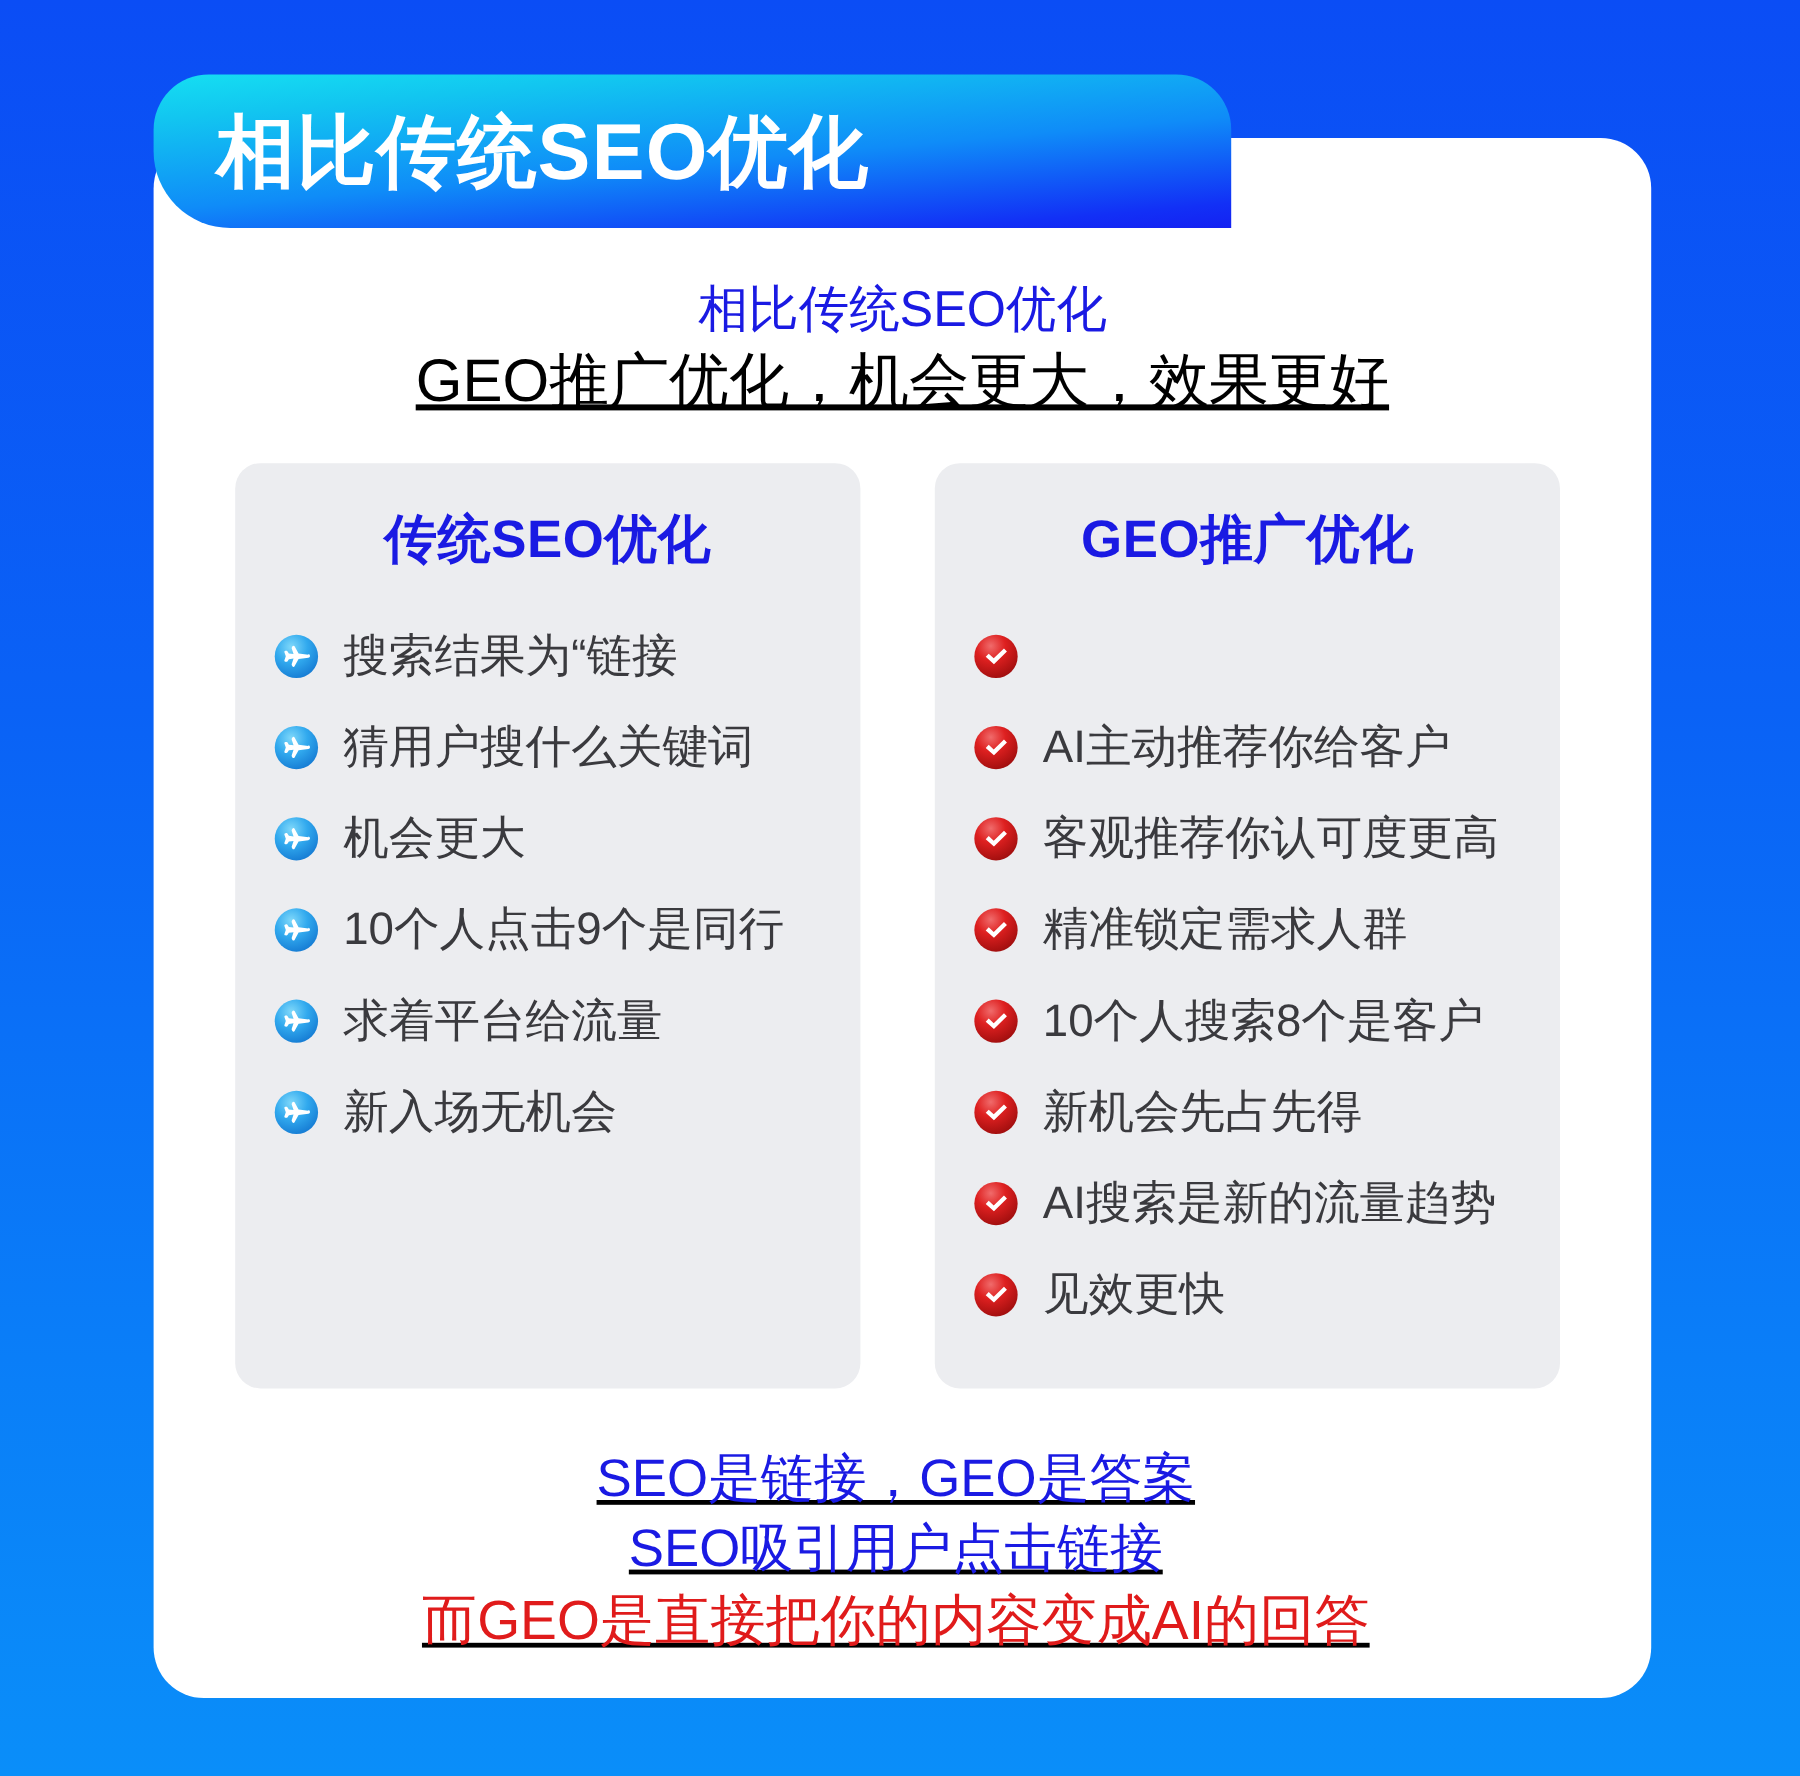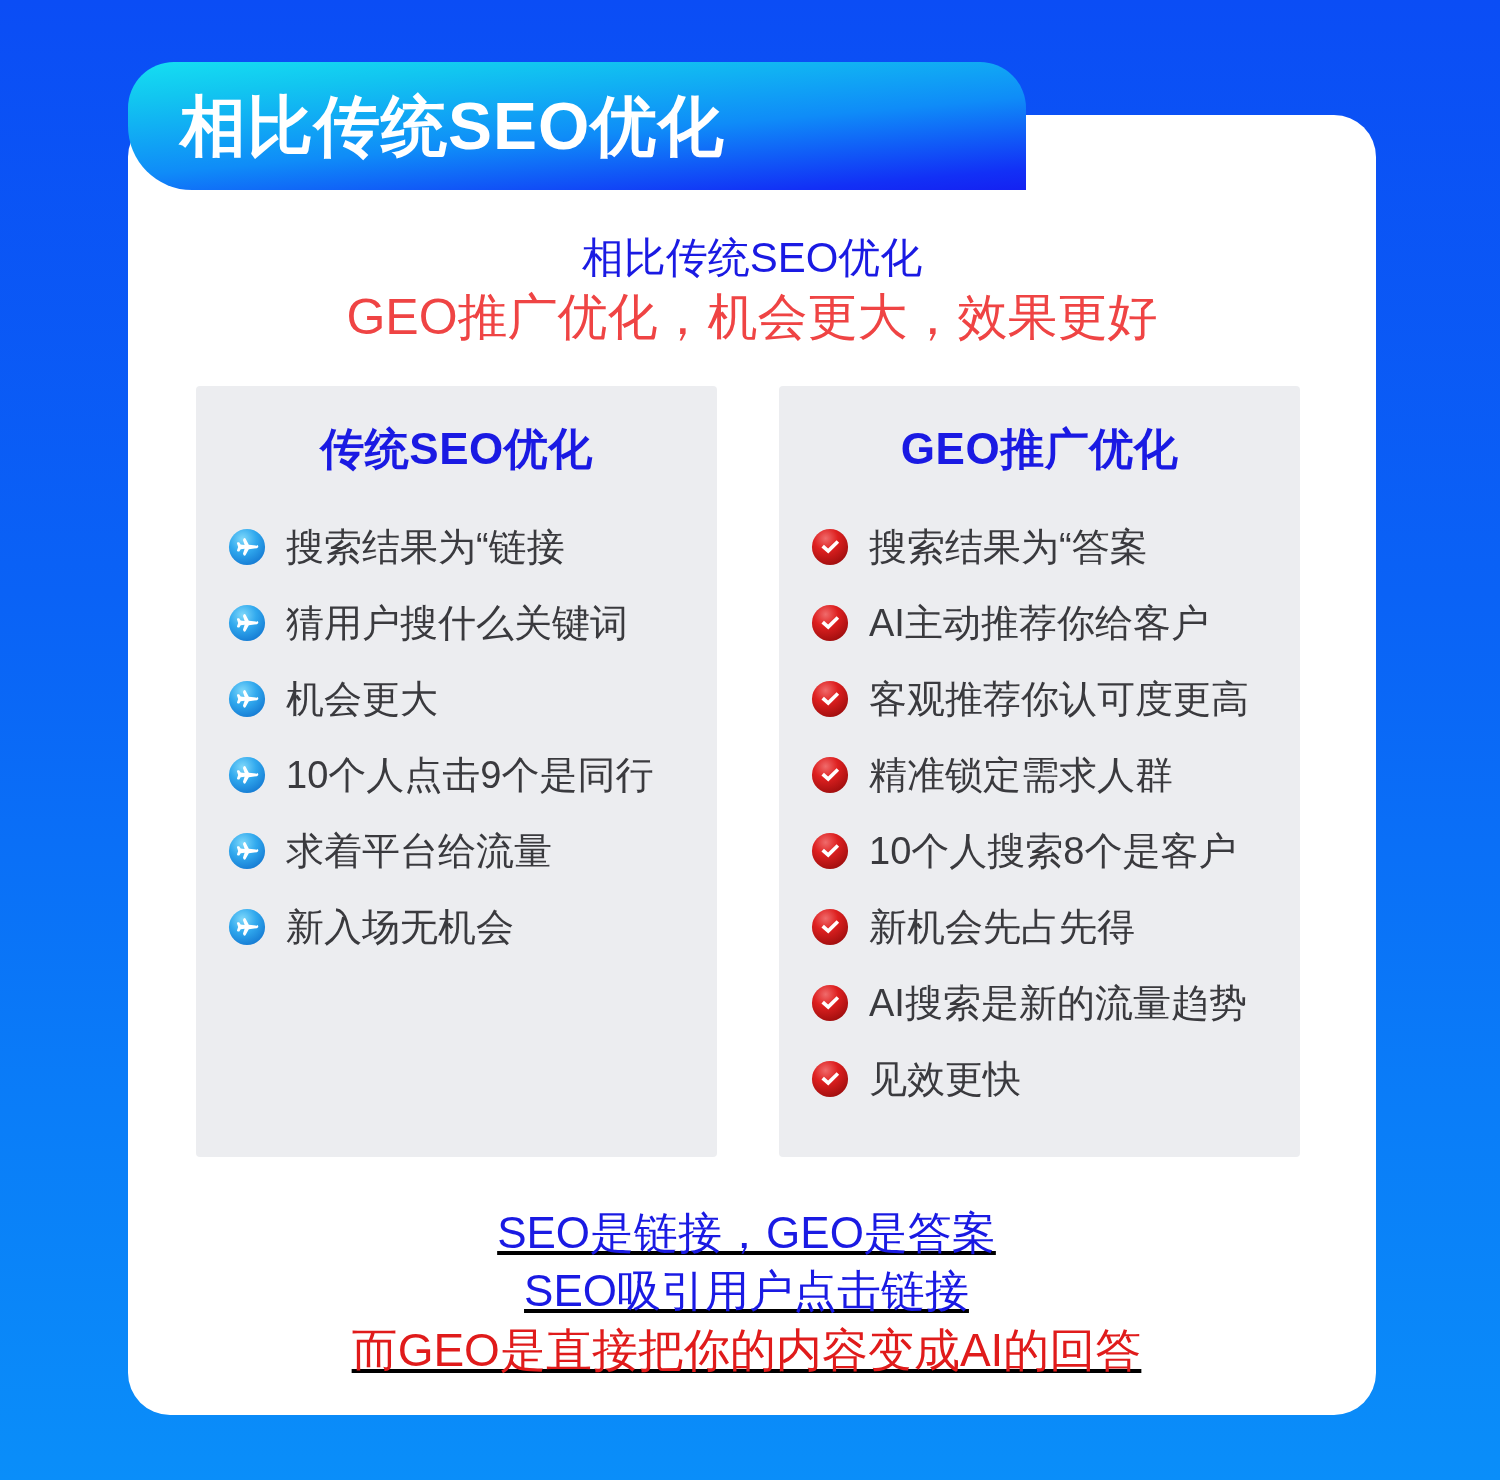--- a/index.html
+++ b/index.html
@@ -61,41 +61,42 @@
   }
 
   .subtitle-line-blue {
     color: #1a1ae3;
     font-size: 42px;
     line-height: 1.25;
     letter-spacing: 0px;
   }
 
   .subtitle-line-red {
-    color: #ef4444;
+    color: #000000;
     font-size: 50px;
     line-height: 1.3;
     letter-spacing: 0px;
+    text-decoration: underline;
   }
 
   
   #columns {
     position: absolute;
     left: 196px;
     top: 386px;
     width: 1104px;
     display: flex;
     gap: 62px;
   }
 
   .panel {
     width: 521px;
     min-height: 770px;
     background: #ecedf0;
-    border-radius: 4px;
+    border-radius: 21px;
     padding: 34px 0 40px 0;
   }
 
   .panel-title {
     text-align: center;
     color: #1a1ae3;
     font-size: 44px;
     font-weight: bold;
     letter-spacing: 0.5px;
     margin-bottom: 30px;
@@ -248,21 +249,20 @@
                 <radialGradient id="rg1" cx="38%" cy="26%" r="80%">
                   <stop offset="0%" stop-color="#f06b6b"></stop>
                   <stop offset="42%" stop-color="#de2020"></stop>
                   <stop offset="100%" stop-color="#9c0d0d"></stop>
                 </radialGradient>
               </defs>
               <circle cx="20" cy="20" r="19" fill="url(#rg1)"></circle>
               <path d="M11 20.4l2.6-2.8 4.4 4.1 9-8.7 2.6 2.6-11.4 11.2z" fill="#ffffff"></path>
             </svg>
         </span>
-        <span class="item-label">搜索结果为“答案</span>
       </li>
       <li>
         <span class="item-icon">
           <svg viewBox="0 0 40 40">
               <circle cx="20" cy="20" r="19" fill="url(#rg1)"></circle>
               <path d="M11 20.4l2.6-2.8 4.4 4.1 9-8.7 2.6 2.6-11.4 11.2z" fill="#ffffff"></path>
             </svg>
         </span>
         <span class="item-label">AI主动推荐你给客户</span>
       </li>

